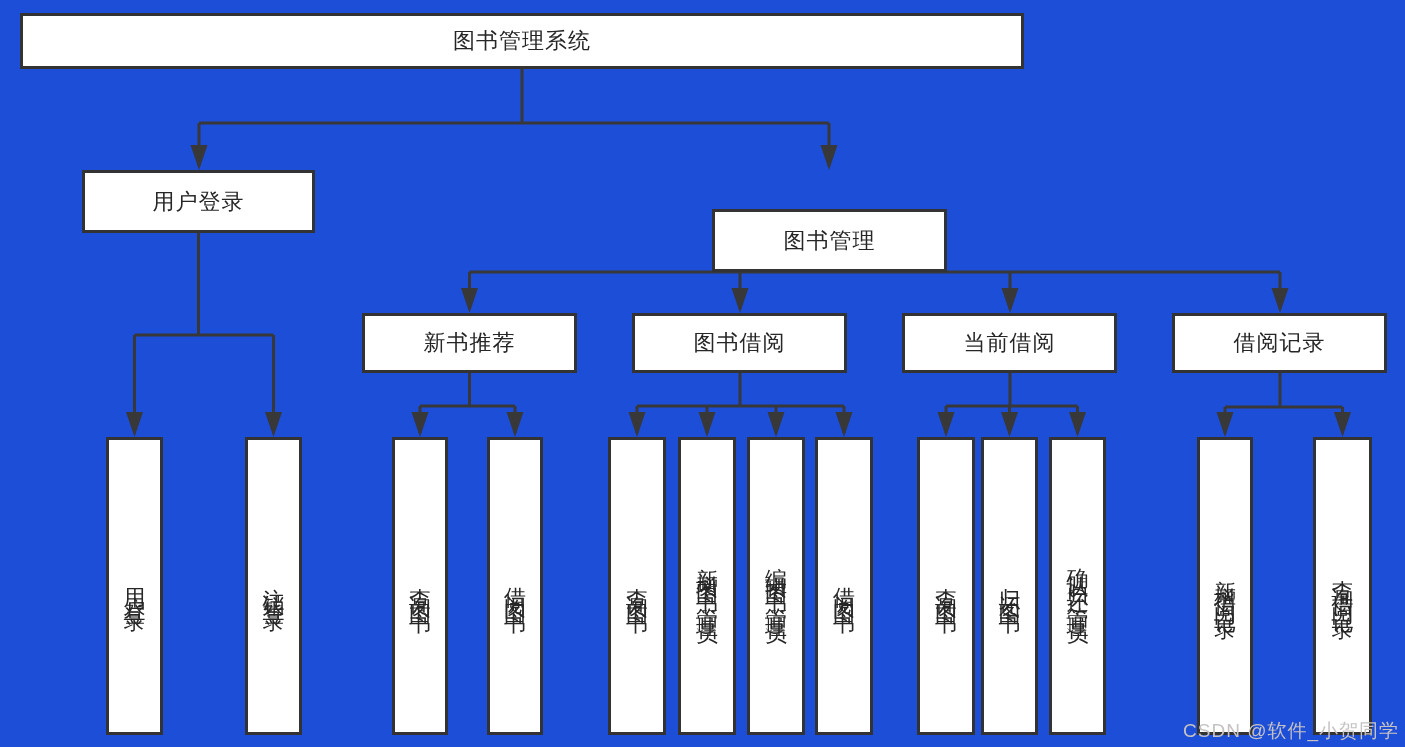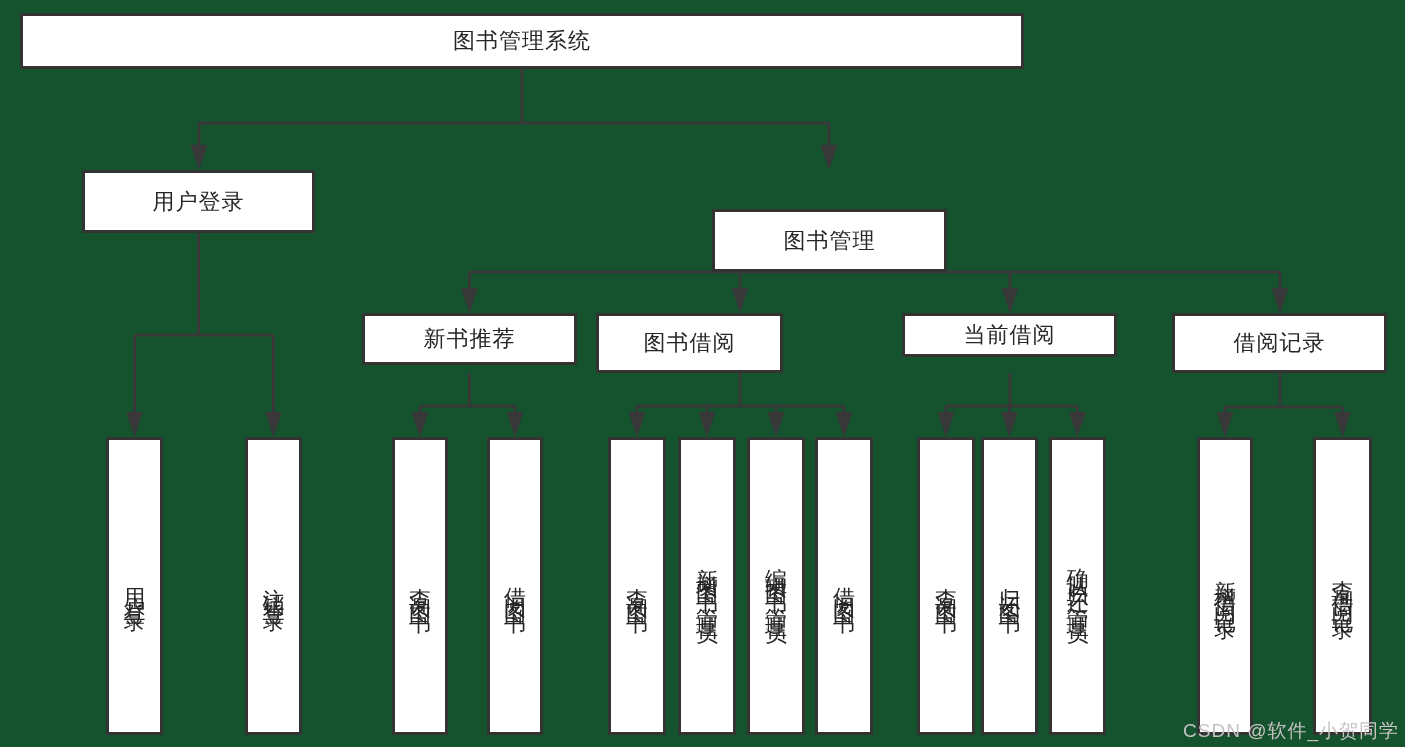--- a/index.html
+++ b/index.html
@@ -1,20 +1,20 @@
 <!DOCTYPE html>
 <html><head>
 <meta charset="utf-8">
 <style>
   html, body { margin: 0; padding: 0; background: #ffffff; }
   .canvas {
     position: relative;
     width: 1405px;
     height: 747px;
-    background: #14532d;
+    background: #1d4ed8;
     font-family: "Liberation Sans", sans-serif;
     color: #262626;
     overflow: hidden;
   }
   svg.connectors {
     position: absolute;
     left: 0; top: 0;
     width: 1405px; height: 747px;
   }
   .node {
@@ -83,23 +83,23 @@
       <use href="#arrow" transform="translate(1225,437)"></use>
       <use href="#arrow" transform="translate(1342.5,437)"></use>
     </g>
   </svg>
 
   <div class="node" style="left:20px; top:13px; width:1004px; height:56px;">图书管理系统</div>
 
   <div class="node" style="left:82px; top:170px; width:233px; height:63px;">用户登录</div>
   <div class="node" style="left:712px; top:170px; width:235px; height:63px;margin-top:39px;">图书管理</div>
 
-  <div class="node" style="left:362px; top:313px; width:215px; height:52px;">新书推荐</div>
-  <div class="node" style="left:596px; top:313px; width:187px; height:60px;">图书借阅</div>
-  <div class="node" style="left:902px; top:313px; width:215px; height:44px;">当前借阅</div>
+  <div class="node" style="left:362px; top:313px; width:215px; height:60px;">新书推荐</div>
+  <div class="node" style="left:632px; top:313px; width:215px; height:60px;">图书借阅</div>
+  <div class="node" style="left:902px; top:313px; width:215px; height:60px;">当前借阅</div>
   <div class="node" style="left:1172px; top:313px; width:215px; height:60px;">借阅记录</div>
 
   <div class="node leaf" style="left:106px; top:437px; width:57px; height:298px;">
     <span class="vtext">用户登录</span>
   </div>
   <div class="node leaf" style="left:245px; top:437px; width:57px; height:298px;">
     <span class="vtext">注销登录</span>
   </div>
 
   <div class="node leaf" style="left:392px; top:437px; width:56px; height:298px;">

